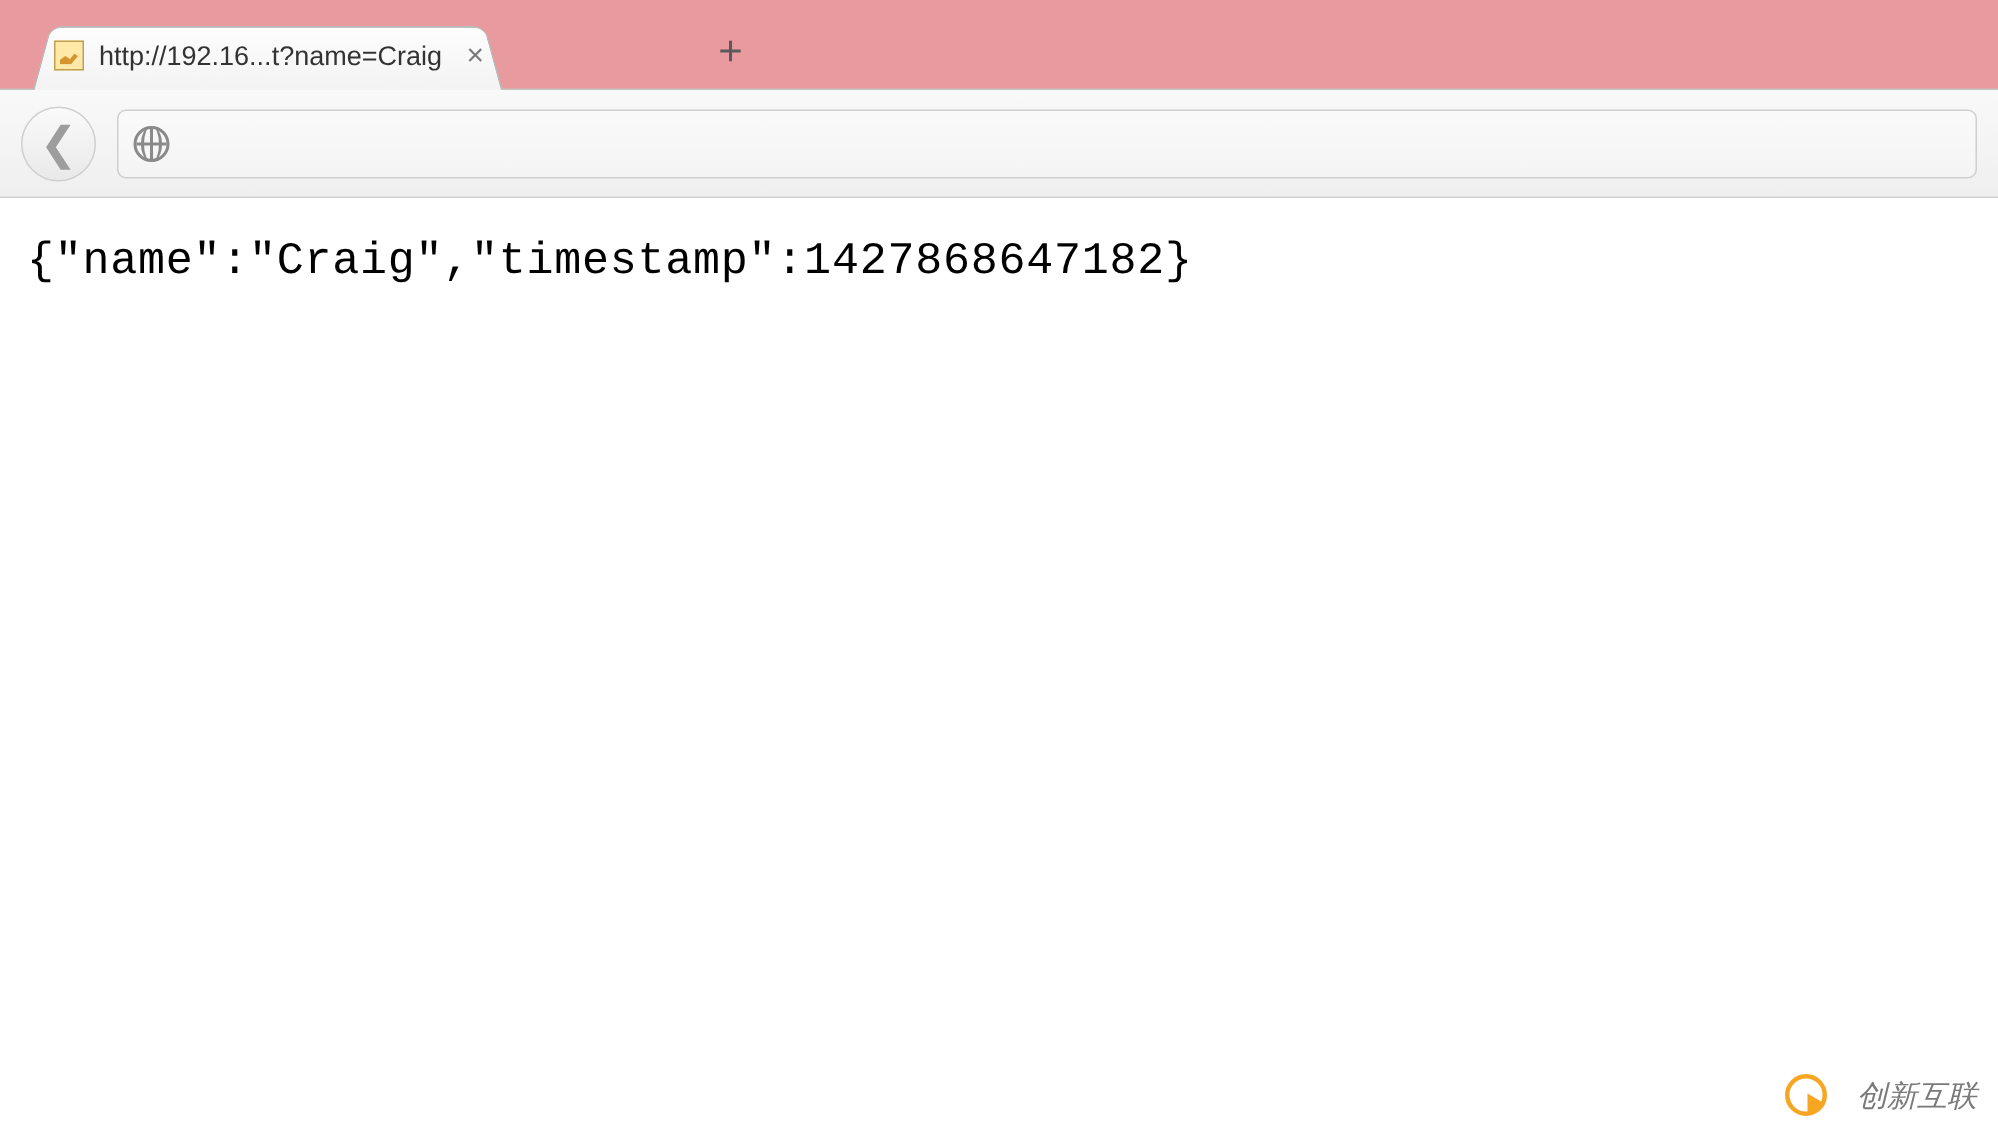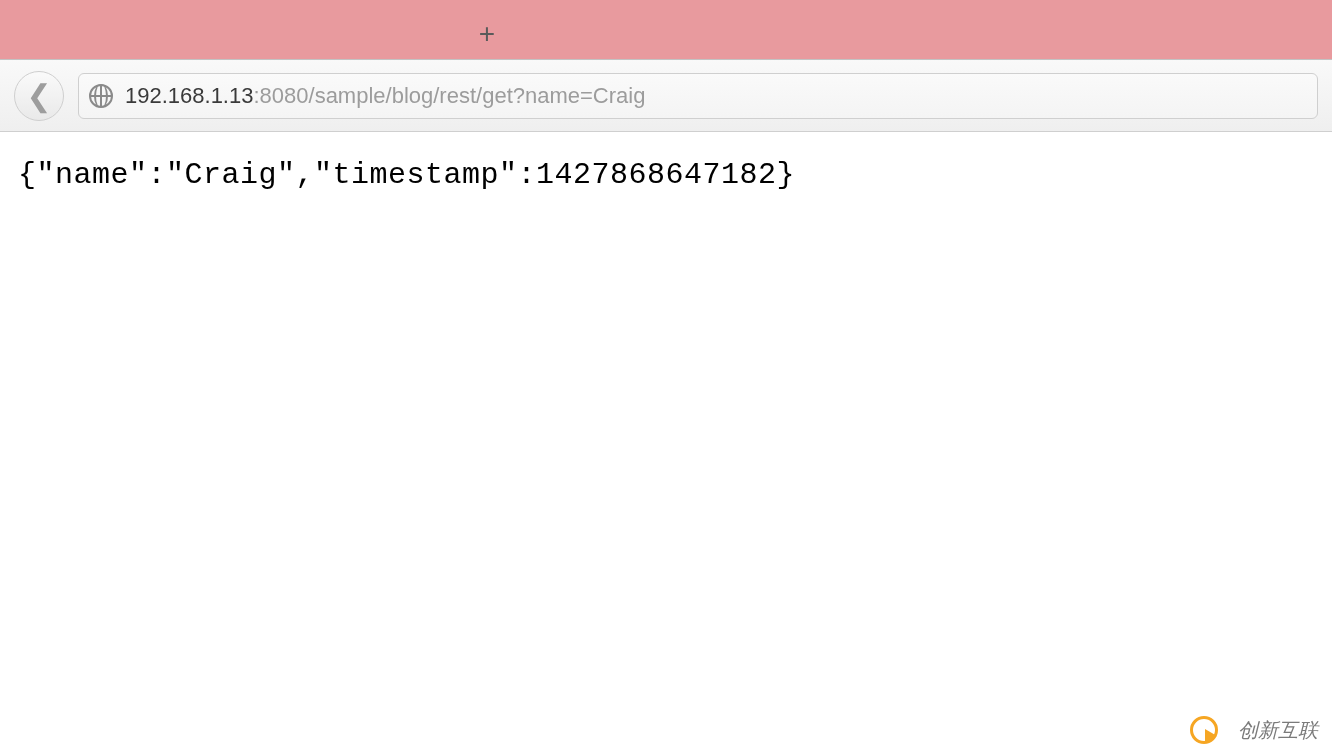--- a/index.html
+++ b/index.html
@@ -178,34 +178,39 @@
     right:-2px; top:10px;
     border-left:12px solid #f6a623;
     border-top:7px solid transparent;
     border-bottom:7px solid transparent;
   }
 </style>
 </head>
 <body>
 
 <div class="tab-strip">
+  <div class="tab">
+    <div class="tab-bg"></div>
+    <div class="tab-inner">
+      <span class="favicon"></span>
+      <span class="tab-title">http://192.16...t?name=Craig</span>
+      <span class="tab-close">×</span>
+    </div>
+  </div>
   <div class="new-tab-btn">+</div>
 </div>
 
 <div class="toolbar">
   <div class="nav-back">
     <span>❮</span>
   </div>
   <div class="addr-wrap">
     <span class="globe-icon">
         <span class="mer"></span>
       </span>
-    <span class="addr-text">
-      <span>192.168.1.13</span><span class="dim">:8080/sample/blog/rest/get?name=Craig</span>
-    </span>
   </div>
 </div>
 
 <div class="page"><span>{"name":"Craig","timestamp":1427868647182}</span></div>
 
 <div class="watermark">
   <span class="wm-ico"></span>
   <span>创新互联</span>
 </div>
 

